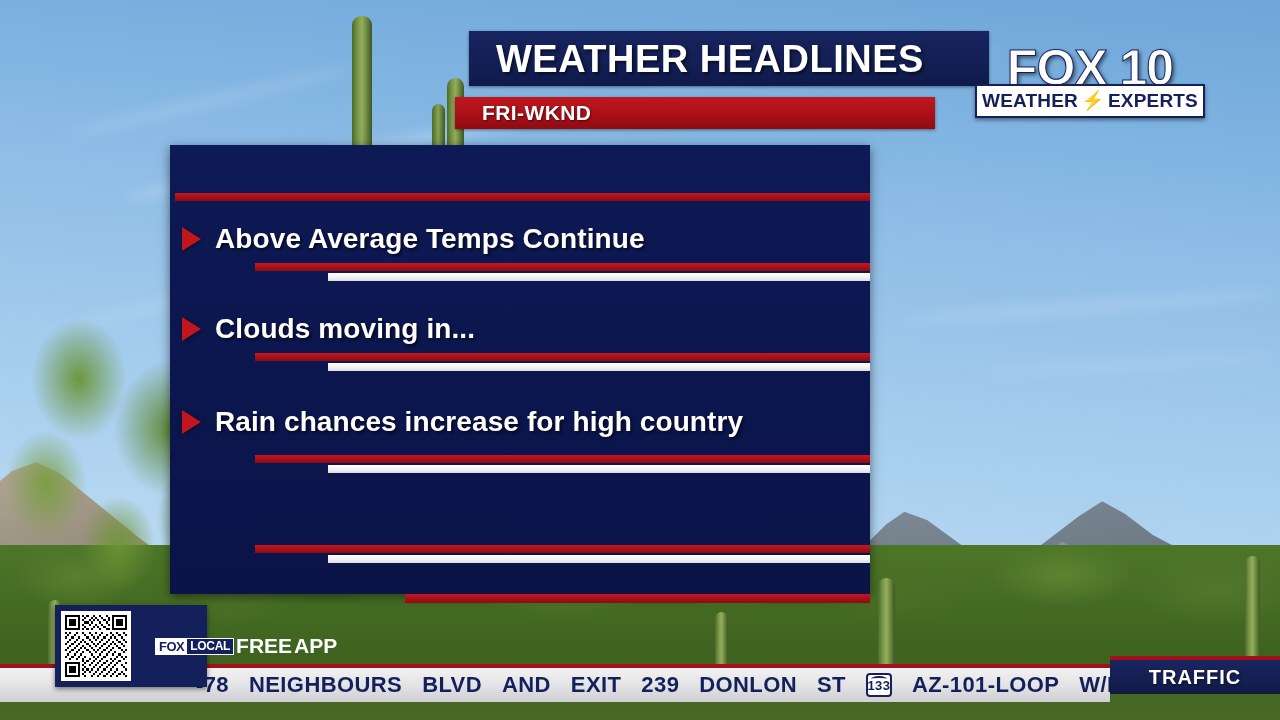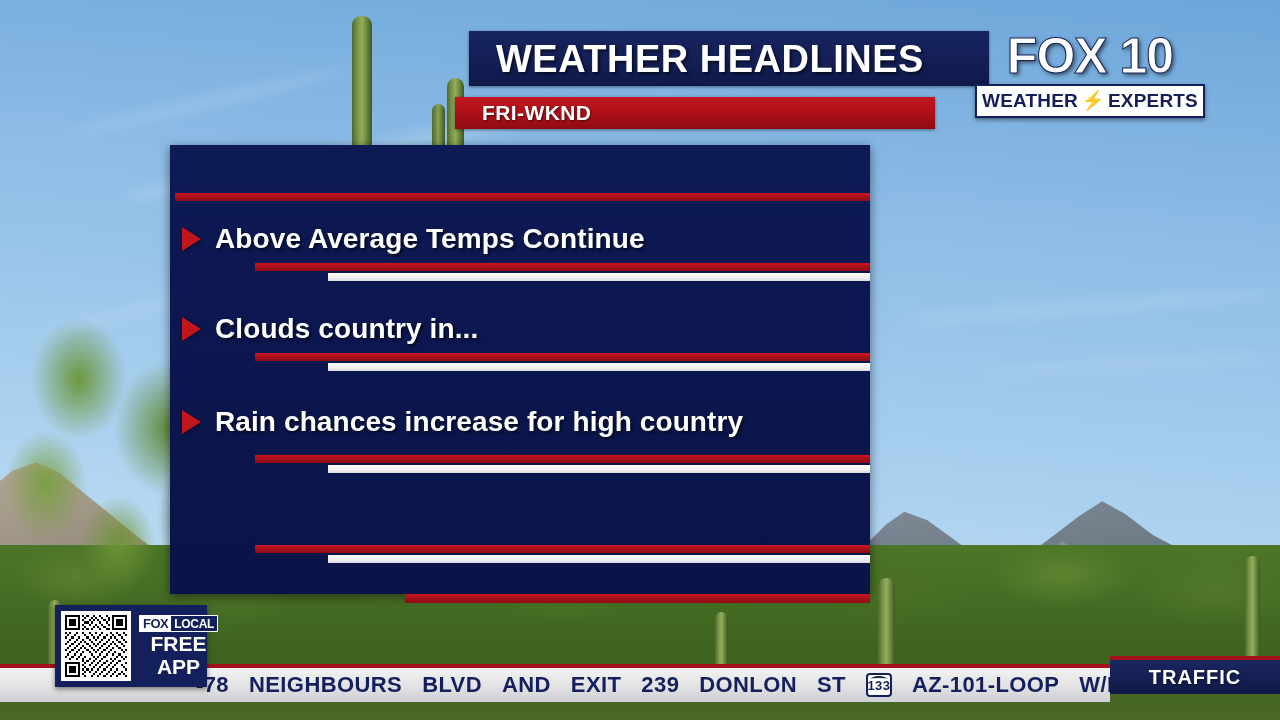--- a/index.html
+++ b/index.html
@@ -109,21 +109,21 @@
   }
   .hdr-red .txt {
     position:absolute; left:27px; top:50%; transform:translateY(-50%);
     color:#fff; font-size:21px; font-weight:bold; letter-spacing:.4px;
     white-space:nowrap; text-shadow:1px 1px 2px rgba(0,0,0,.5);
   }
 
   
   .fox-wrap { position:absolute; left:975px; top:26px; width:230px; height:96px; }
   .fox-top {
-    position:absolute; left:0; top:0; width:230px; height:60px;
+    position:absolute; left:0; top:12px; width:230px; height:60px;
     display:flex; align-items:center; justify-content:center;
   }
   .fox-word {
     color:#fff; font-size:50px; font-weight:bold; letter-spacing:-1px;
     line-height:1; text-shadow:2px 2px 4px rgba(0,0,0,.6);
     -webkit-text-stroke:1px #15205a;
   }
   .fox-bar {
     position:absolute; left:0; top:58px; width:230px; height:34px;
     background:#fff; border:2px solid #15205a;
@@ -203,22 +203,22 @@
   .qr-badge {
     position:absolute; left:55px; bottom:33px; width:152px; height:82px;
     background:#13205c; display:flex; align-items:center; padding:6px;
     box-shadow:0 2px 5px rgba(0,0,0,.5);
   }
   .qr {
     width:70px; height:70px; background:#fff; padding:4px; flex:0 0 auto;
     display:block;
   }
   .qr-right {
-    flex:1; display:flex; flex-direction:column; align-items:center;
-    justify-content:center; gap:2px; padding-left:8px;
+    flex:1; display:flex; flex-direction:row; align-items:center;
+    justify-content:center; gap:2px; padding-left:8px;margin-left:16px;
   }
   .foxlocal {
     display:flex; align-items:stretch; height:17px; border:1px solid #fff;
   }
   .foxlocal .fl-fox {
     background:#fff; color:#13205c; font-size:13px; font-weight:bold;
     padding:0 3px; display:flex; align-items:center; letter-spacing:-.5px;
   }
   .foxlocal .fl-local {
     background:#13205c; color:#fff; font-size:12px; font-weight:bold;
@@ -284,21 +284,21 @@
         <div class="tri"></div>
         <div class="row-label">Above Average Temps Continue</div>
       </div>
       <div class="sep-red" style="top:118px;"></div>
       <div class="sep-white" style="top:128px;"></div>
     </div>
 
     <div class="row">
       <div class="row-text" style="left:12px; top:168px;">
         <div class="tri"></div>
-        <div class="row-label">Clouds country in...</div>
+        <div class="row-label">Clouds moving in...</div>
       </div>
       <div class="sep-red" style="top:208px;"></div>
       <div class="sep-white" style="top:218px;"></div>
     </div>
 
     <div class="row">
       <div class="row-text" style="left:12px; top:261px;">
         <div class="tri"></div>
         <div class="row-label">Rain chances increase for high country</div>
       </div>

